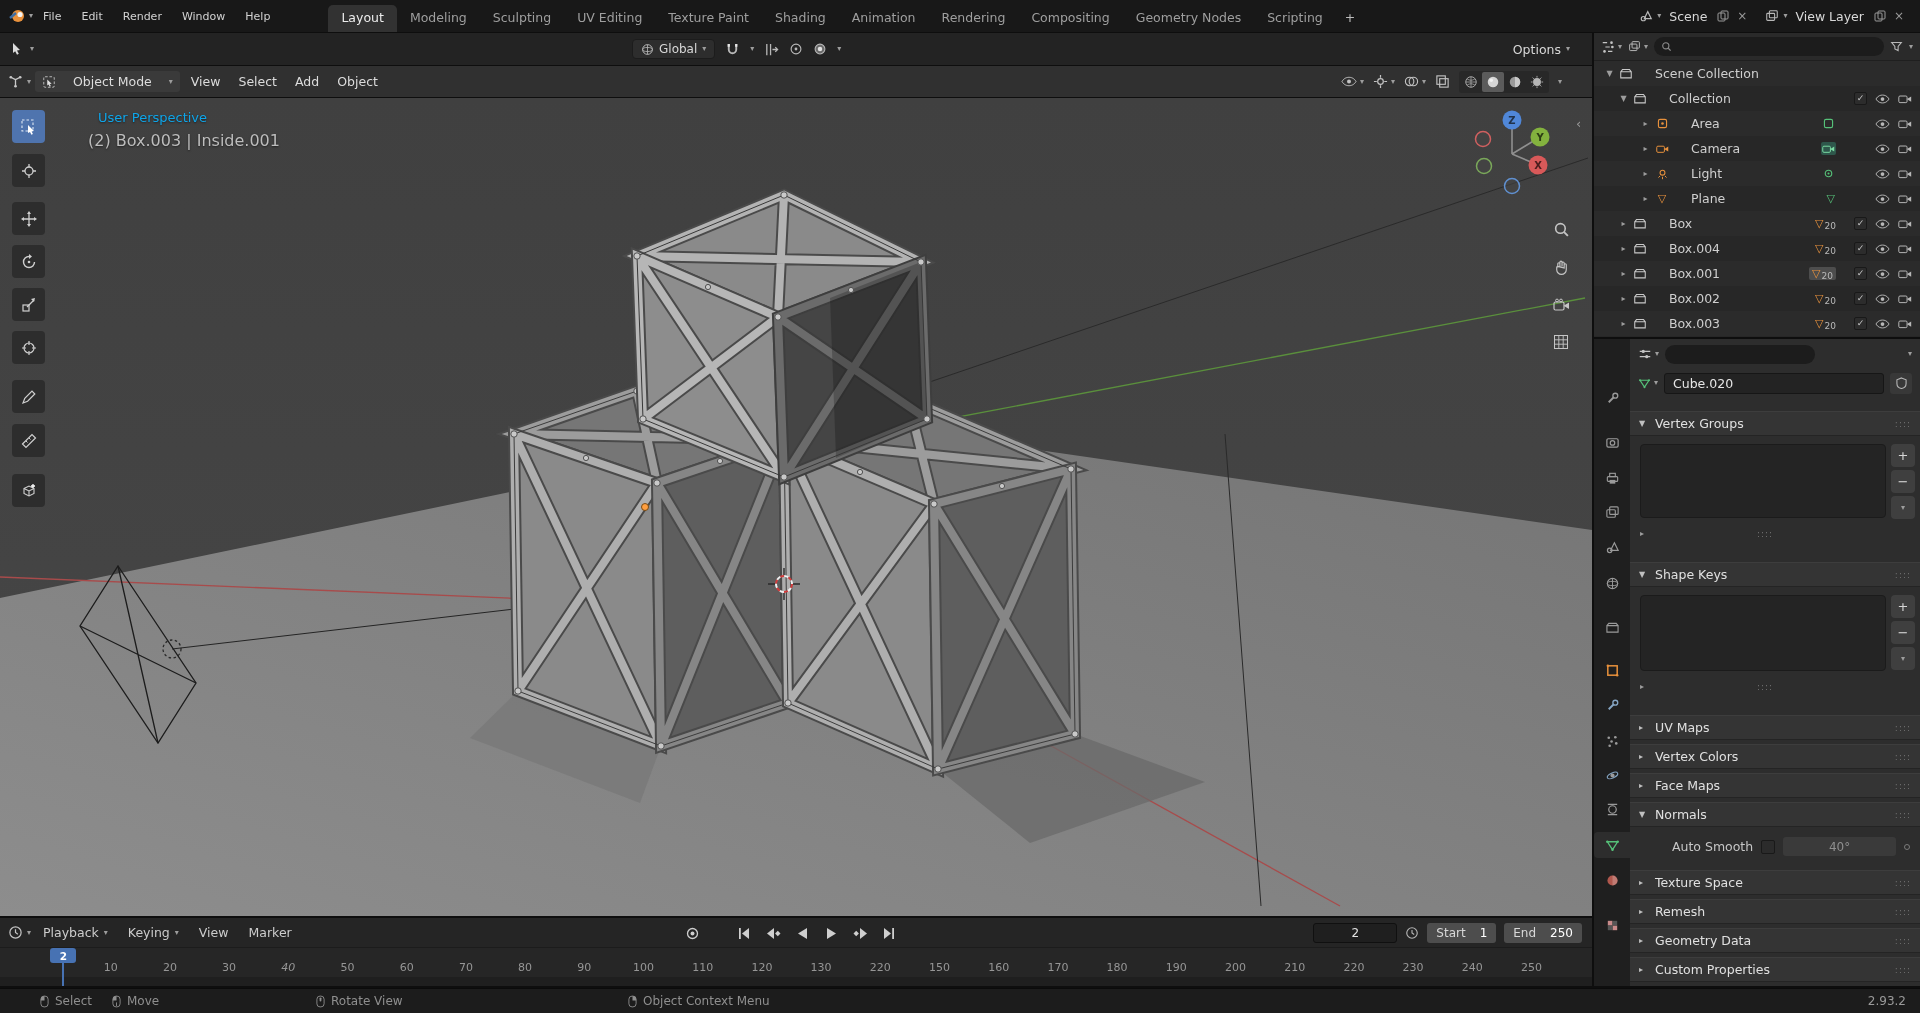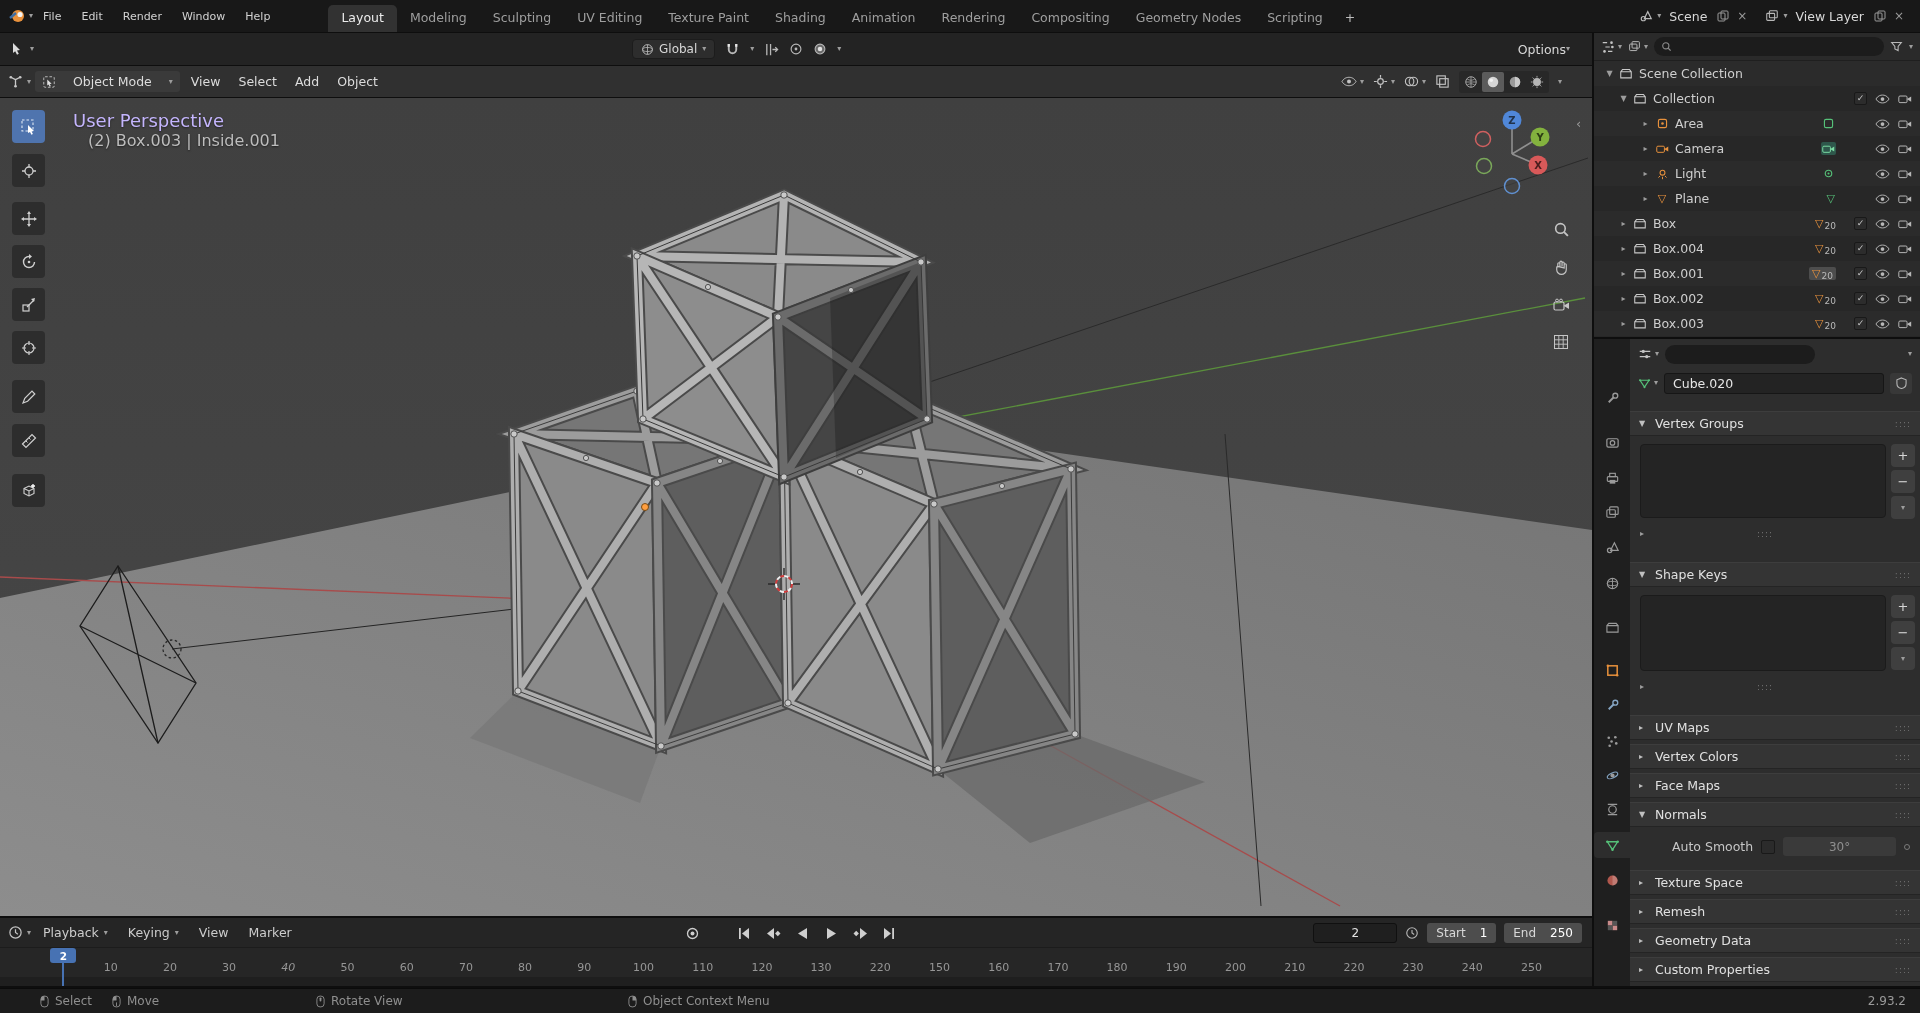--- a/index.html
+++ b/index.html
@@ -17,32 +17,32 @@
   .ws-tab.active{background:#323232;color:#ececec;border-radius:5px 5px 0 0}
   .ws-tab.add{color:#bdbdbd;padding:7px 9px 8px}
   .tb-right{margin-left:auto;display:flex;align-items:center;gap:4px}
   .tb-group{display:flex;align-items:center;gap:4px;padding:2px 6px;border-radius:3px}
   .tb-label{font-size:12.5px;color:#d8d8d8;padding:0 4px}
   .mini-btn{color:#9a9a9a;font-size:12px;padding:0 2px}
   
   #toolsettings{left:0;top:33px;width:1592px;height:32px;background:#232323;display:flex;align-items:center;padding:0 10px}
   .ts-center{position:absolute;left:632px;top:0;height:32px;display:flex;align-items:center;gap:10px}
   .ts-pill{display:flex;align-items:center;gap:5px;background:#2d2d2d;border:1px solid #1c1c1c;border-radius:4px;padding:2px 8px;font-size:12px;color:#d8d8d8}
-  .ts-options{position:absolute;right:22px;top:0;height:32px;display:flex;align-items:center;color:#d8d8d8;font-size:12.5px}
+  .ts-options{position:absolute;right:22px;top:0;height:32px;display:flex;align-items:center;gap:5px;color:#d8d8d8;font-size:12.5px}
   
   #vpheader{left:0;top:66px;width:1592px;height:31px;background:#303030;display:flex;align-items:center;padding:0 8px;gap:4px}
   .vph-widget{display:flex;align-items:center;gap:17px;padding:3px 7px;border-radius:3px;font-size:12.5px;color:#dcdcdc}
   .vph-mode{background:#3a3a3a}
   .vph-right{margin-left:auto;display:flex;align-items:center;gap:9px;margin-right:22px}
   .shade-group{display:flex;align-items:center;background:#282828;border-radius:3px;padding:1px}
   .shade-btn{width:22px;height:20px;display:flex;align-items:center;justify-content:center;border-radius:2px}
   .shade-btn.active{background:#5b5b5b}
   
   #viewport{left:0;top:98px;width:1592px;height:818px;background:#424242}
-  .vp-label{position:absolute;left:73px;top:12px;font-size:18px;color:#c4b5fd;text-shadow:0 1px 2px rgba(0,0,0,.5)}
+  .vp-label{position:absolute;left:98px;top:12px;font-size:13px;color:#0ea5e9;text-shadow:0 1px 2px rgba(0,0,0,.5)}
   .vp-sublabel{position:absolute;left:88px;top:33px;font-size:16px;color:#bdbdbd;text-shadow:0 1px 2px rgba(0,0,0,.5)}
   .tool-btn{position:absolute;left:12px;width:33px;height:33px;background:rgba(43,43,43,.92);border-radius:4px;display:flex;align-items:center;justify-content:center}
   .tool-btn.active{background:#4f74ae}
   .nav-gizmo{position:absolute;left:1468px;top:10px;width:88px;height:88px}
   .vp-side-icon{position:absolute;left:1548px;width:26px;height:26px;display:flex;align-items:center;justify-content:center}
   .vp-back{position:absolute;left:1576px;top:18px;color:#9a9a9a;font-size:13px}
   
   #timeline{left:0;top:918px;width:1592px;height:68px;background:#252525}
   .tl-header{height:30px;display:flex;align-items:center;gap:4px;padding:0 8px;position:relative;border-bottom:1px solid #1c1c1c}
   .tl-menu{padding:3px 8px;color:#cccccc;font-size:12.5px;display:flex;gap:5px;align-items:center}
@@ -59,21 +59,21 @@
   .playhead-line{position:absolute;top:15px;bottom:0;width:2px;background:#4772b3;z-index:1}
   
   #outliner{left:1594px;top:33px;width:326px;height:304px;background:#272727}
   .ol-header{height:28px;background:#2a2a2a;border-bottom:1px solid #1f1f1f;display:flex;align-items:center;gap:6px;padding:0 7px}
   .search-pill{flex:1;height:19px;background:#1c1c1c;border-radius:10px;display:flex;align-items:center;gap:5px;padding:0 7px}
   .search-pill input{flex:1;background:transparent;border:none;outline:none;color:#d8d8d8;font-size:12px;font-family:inherit}
   .ol-row{height:25px;display:flex;align-items:center;font-size:12.5px;color:#cfcfcf}
   .ol-row:nth-child(even){background:#2b2b2b}
   .ol-caret{width:15px;text-align:center;font-size:8px;color:#9d9d9d}
   .ol-icon{width:18px;display:flex;justify-content:center}
-  .ol-label{margin-left:4px;white-space:nowrap}
+  .ol-label{margin-left:20px;white-space:nowrap}
   .ol-controls{margin-left:auto;display:flex;align-items:center;gap:8px;padding-right:8px}
   .ol-check{width:13px;height:13px;background:#2c2c2c;border:1px solid #191919;border-radius:2px;color:#c8c8c8;font-size:9px;line-height:11px;text-align:center}
   .ol-spacer{width:13px}
   .badge{display:flex;align-items:flex-end;gap:1px;margin-right:10px}
   .badge .tri{color:#e8913c;font-size:11px;line-height:1}
   .badge .cnt{color:#b9b9b9;font-size:9px;line-height:1;transform:translateY(2px)}
   .badge.hl{background:#4d4d4d;border-radius:2px;padding:1px 3px}
   .data-ico{margin-right:10px;display:flex;border-radius:2px;padding:1px}
   .data-ico.hl{background:#2e574b}
   
@@ -1162,21 +1162,21 @@
       </div>
       <div class="panel">
         <div class="panel-h">
             <span class="caret">▼</span>
             <span>Normals</span>
             <span class="drag-dots">::::</span>
           </div>
         <div class="norm-row">
           <span class="norm-label">Auto Smooth</span>
           <span class="checkbox"></span>
-          <span class="val-field">30°</span>
+          <span class="val-field">40°</span>
           <span class="anim-dot"></span>
         </div>
       </div>
       <div class="panel">
         <div class="panel-h">
             <span class="caret">▸</span>
             <span>Texture Space</span>
             <span class="drag-dots">::::</span>
           </div>
       </div>

